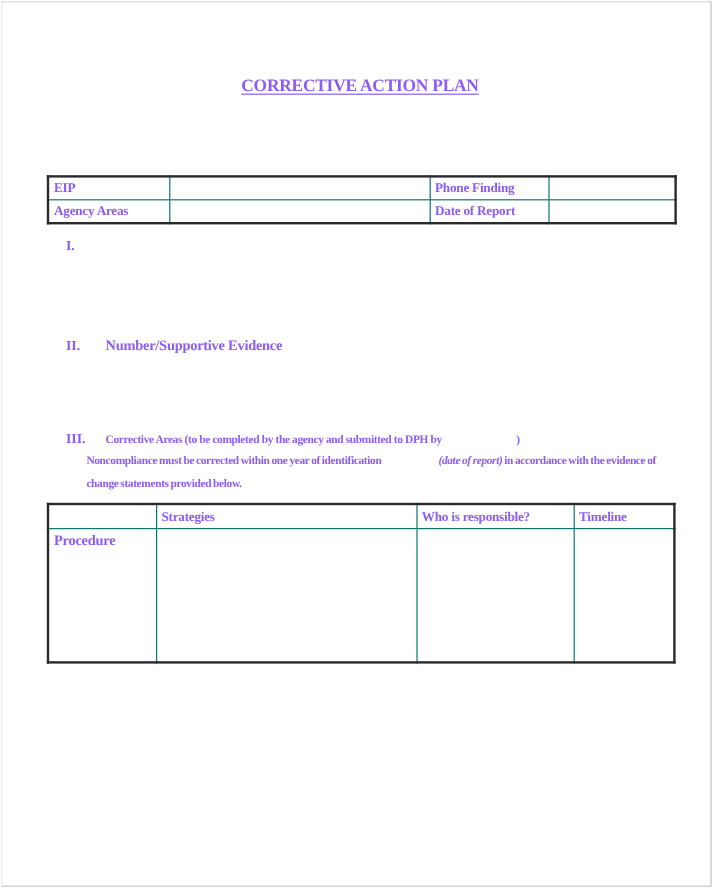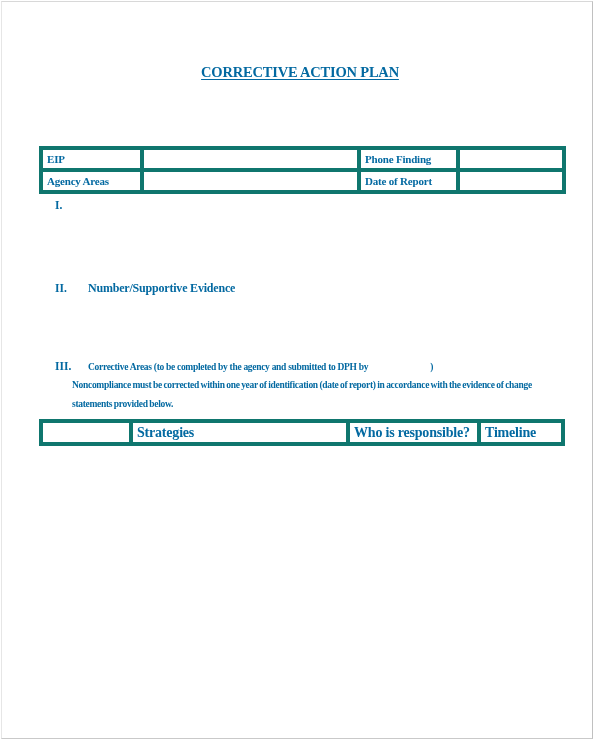--- a/index.html
+++ b/index.html
@@ -7,21 +7,21 @@
     padding: 0;
     background: #ffffff;
   }
   .page {
     position: relative;
     width: 600px;
     height: 740px;
     background: #ffffff;
     font-family: "Liberation Serif", "DejaVu Serif", serif;
     font-weight: bold;
-    color: #0369a1;
+    color: #8b5cf6;
     overflow: hidden;
   }
   .scan-frame {
     position: absolute;
     left: 1px;
     top: 1px;
     width: 590px;
     height: 736px;
     border-top: 1px solid #d8d8d8;
     border-right: 1px solid #c0c0c0;
@@ -43,21 +43,21 @@
     text-underline-offset: 2px;
     text-decoration-thickness: 1px;
   }
   table {
     border-collapse: collapse;
     table-layout: fixed;
     position: absolute;
     left: 39px;
   }
   table, td, th {
-    border: 4px solid #0f766e;
+    border: 1px solid #0f766e;
   }
   .info-table {
     top: 146px;
     width: 523px;
     border: 2px solid #2a2a2a;
   }
   .info-table td {
     height: 18px;
     padding: 0 4px;
     font-size: 11px;
@@ -66,21 +66,21 @@
     vertical-align: middle;
   }
   .action-table {
     top: 419px;
     width: 522px;
     border: 2px solid #2a2a2a;
   }
   .action-table th {
     height: 17px;
     padding: 1px 4px;
-    font-size: 14px;
+    font-size: 11px;
     letter-spacing: -0.2px;
     text-align: left;
     font-weight: bold;
     vertical-align: middle;
   }
   .action-table td {
     padding: 2px 4px;
     vertical-align: top;
     font-size: 12px;
     letter-spacing: -0.2px;
@@ -121,21 +121,23 @@
     top: 376px;
     width: 491px;
     margin: 0;
     font-size: 9.5px;
     line-height: 18.5px;
     letter-spacing: -0.3px;
     word-spacing: -0.5px;
     font-weight: bold;
   }
   .sec3-body .ital {
-    font-weight: bold;
+    font-style: italic;
+    font-weight: bold;
+    margin-left: 46px;
   }
 </style>
 </head>
 <body>
 
 <div class="page">
 
   <div class="scan-frame"></div>
 
   <h1 class="doc-title">CORRECTIVE ACTION PLAN</h1>
@@ -186,16 +188,22 @@
         <col style="width:131px">
         <col style="width:84px">
     </colgroup>
     <tbody>
         <tr>
       <th></th>
       <th>Strategies</th>
       <th>Who is responsible?</th>
       <th>Timeline</th>
     </tr>
+    <tr class="row-procedure">
+      <td>Procedure</td>
+      <td></td>
+      <td></td>
+      <td></td>
+    </tr>
   </tbody>
     </table>
 
 </div>
 
 </body></html>

